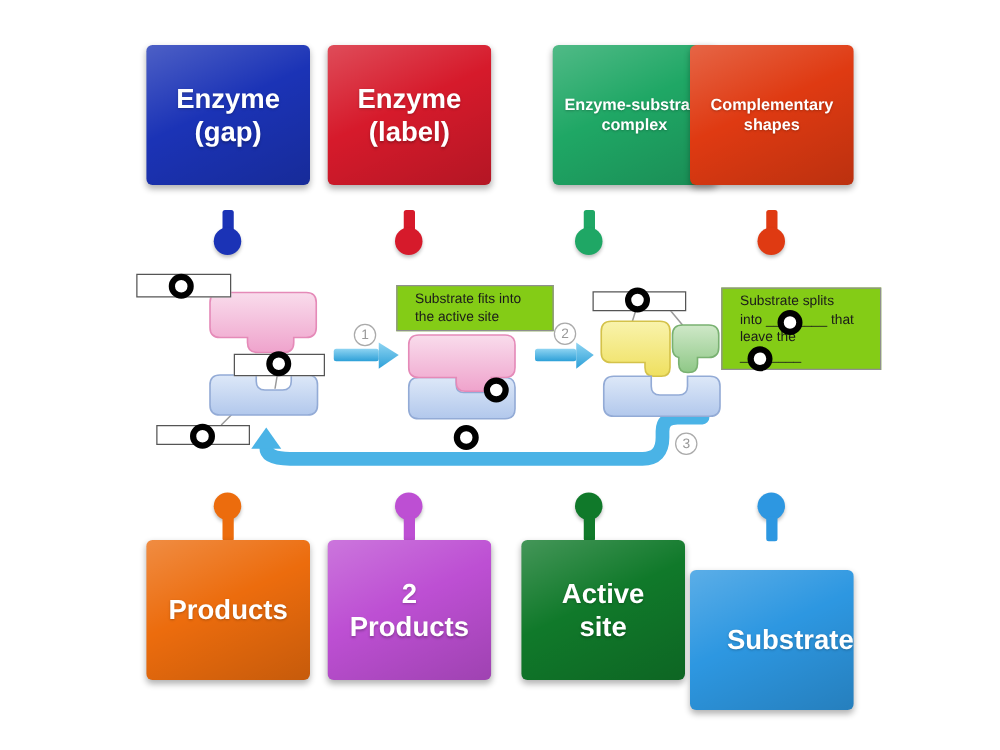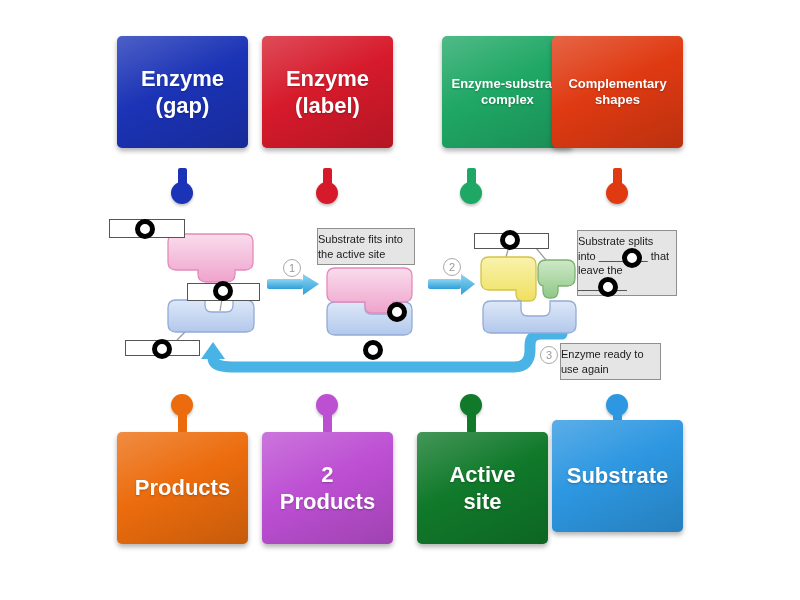--- a/index.html
+++ b/index.html
@@ -11,22 +11,22 @@
         box-shadow:0 3px 5px rgba(0,0,0,.3);
         background-image:linear-gradient(155deg,rgba(255,255,255,.22) 0%,rgba(255,255,255,0) 45%,rgba(0,0,0,.16) 100%);}
   .card-label{color:#fff;font-weight:bold;text-align:center;white-space:pre-line;line-height:1.25;
               text-shadow:0 1px 2px rgba(0,0,0,.25);}
   .big .card-label{font-size:22px;}
   .small .card-label{font-size:13px;}
   .pin-stem{position:absolute;width:9px;border-radius:2px;}
   .pin-knob{position:absolute;width:22px;height:22px;border-radius:50%;box-shadow:0 2px 3px rgba(0,0,0,.25);}
   
   .blank-box{position:absolute;background:#fff;border:1px solid #555;}
-  .caption{position:absolute;background:#e5e5e5;border:1.5px solid #8f8f8f;color:#1a1a1a;
-           font-size:11px;line-height:1.32;padding:3px 0;white-space:pre-line;}
+  .caption{position:absolute;background:#84cc16;border:1.5px solid #8f8f8f;color:#1a1a1a;
+           font-size:11px;line-height:1.32;padding:3px 14px;white-space:pre-line;}
   .target{position:absolute;width:20px;height:20px;box-sizing:border-box;border:5px solid #000;
           border-radius:50%;background:#fff;}
   .badge{position:absolute;width:16px;height:16px;border:1.5px solid #aaa;border-radius:50%;
          background:#fff;color:#999;font-size:11px;display:flex;align-items:center;justify-content:center;}
   svg{position:absolute;left:0;top:0;}
 </style>
 </head>
 <body>
 
 <div class="stage">
@@ -87,22 +87,20 @@
   <div class="blank-box" style="left:187px;top:283px;width:71px;height:16px"></div>
   <div class="blank-box" style="left:125px;top:340px;width:73px;height:14px"></div>
   <div class="blank-box" style="left:474px;top:233px;width:73px;height:14px"></div>
 
   <div class="caption" style="left:317px;top:228px;width:96px">Substrate fits into
 the active site</div>
   <div class="caption" style="left:577px;top:230px;width:98px">Substrate splits
 into ________ that
 leave the
 ________</div>
-  <div class="caption" style="left:560px;top:343px;width:99px">Enzyme ready to
-use again</div>
 
   <div class="badge" style="left:283px;top:259px">1</div>
   <div class="badge" style="left:443px;top:258px">2</div>
   <div class="badge" style="left:540px;top:346px">3</div>
 
   <div class="target" style="left:135px;top:219px"></div>
   <div class="target" style="left:213px;top:281px"></div>
   <div class="target" style="left:152px;top:339px"></div>
   <div class="target" style="left:387px;top:302px"></div>
   <div class="target" style="left:363px;top:340px"></div>
@@ -153,17 +151,17 @@
 
   <div class="pin-knob" style="left: 460px; top: 394px; background-color: rgb(16, 121, 42);"></div>
   <div class="pin-stem" style="left: 467px; top: 413px; height: 20px; background-color: rgb(16, 121, 42);"></div>
   <div class="card big" style="left: 406px; top: 432px; background-color: rgb(16, 121, 42); margin-left: 11px;">
     <span class="card-label">Active
 site</span>
   </div>
 
   <div class="pin-knob" style="left: 606px; top: 394px; background-color: rgb(45, 151, 225);"></div>
   <div class="pin-stem" style="left: 613px; top: 413px; height: 20px; background-color: rgb(45, 151, 225);"></div>
-  <div class="card big" style="left: 552px; top: 420px; background-color: rgb(45, 151, 225);">
+  <div class="card big" style="left: 552px; top: 456px; background-color: rgb(45, 151, 225); justify-content: flex-end;">
     <span class="card-label">Substrate</span>
   </div>
 
 </div>
 
 </body></html>

